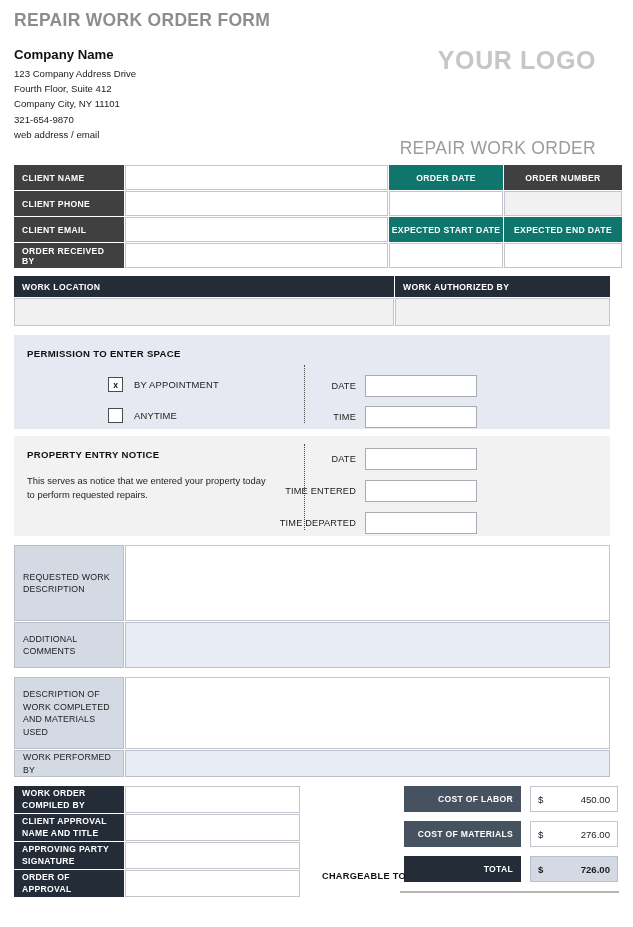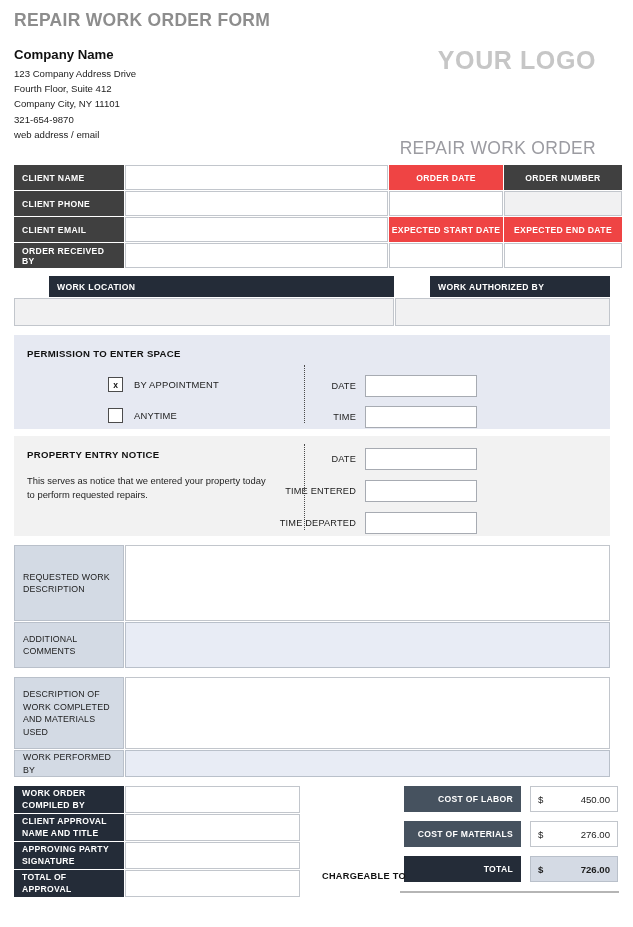--- a/index.html
+++ b/index.html
@@ -63,21 +63,21 @@
     background: #404040;
     color: #ffffff;
     font-size: 8.6px;
     font-weight: bold;
     letter-spacing: 0.35px;
     display: flex;
     align-items: center;
     padding: 0 8px;
   }
   .lbl-slate {
-    background: #ef4444;
+    background: #0f766e;
     color: #ffffff;
     font-size: 8.6px;
     font-weight: bold;
     letter-spacing: 0.35px;
     display: flex;
     align-items: center;
     justify-content: center;
     text-align: center;
   }
   .fld-white { background: #ffffff; border: 1px solid #c2c6cc; }
@@ -102,21 +102,20 @@
   }
   .wl-head {
     background: #242c38;
     color: #ffffff;
     font-size: 8.6px;
     font-weight: bold;
     letter-spacing: 0.35px;
     display: flex;
     align-items: center;
     padding: 0 8px;
-    margin-left: 35px;
   }
 
   
   .permission {
     margin-top: 9px;
     height: 94px;
     background: #e6e9f2;
     position: relative;
   }
   .panel-title {
@@ -387,21 +386,21 @@
 
   <div class="bottom">
 
     <div class="approval">
       <div class="lbl-dark-wrap">WORK ORDER COMPILED BY</div>
       <div class="fld-white"></div>
       <div class="lbl-dark-wrap">CLIENT APPROVAL NAME AND TITLE</div>
       <div class="fld-white"></div>
       <div class="lbl-dark-wrap">APPROVING PARTY SIGNATURE</div>
       <div class="fld-white"></div>
-      <div class="lbl-dark-wrap">TOTAL OF APPROVAL</div>
+      <div class="lbl-dark-wrap">ORDER OF APPROVAL</div>
       <div class="fld-white"></div>
     </div>
 
     <div class="costs">
       <div class="cost-lbl">COST OF LABOR</div>
       <div class="cost-val">
         <span class="cur">$</span>
         <span class="amt">450.00</span>
       </div>
 

